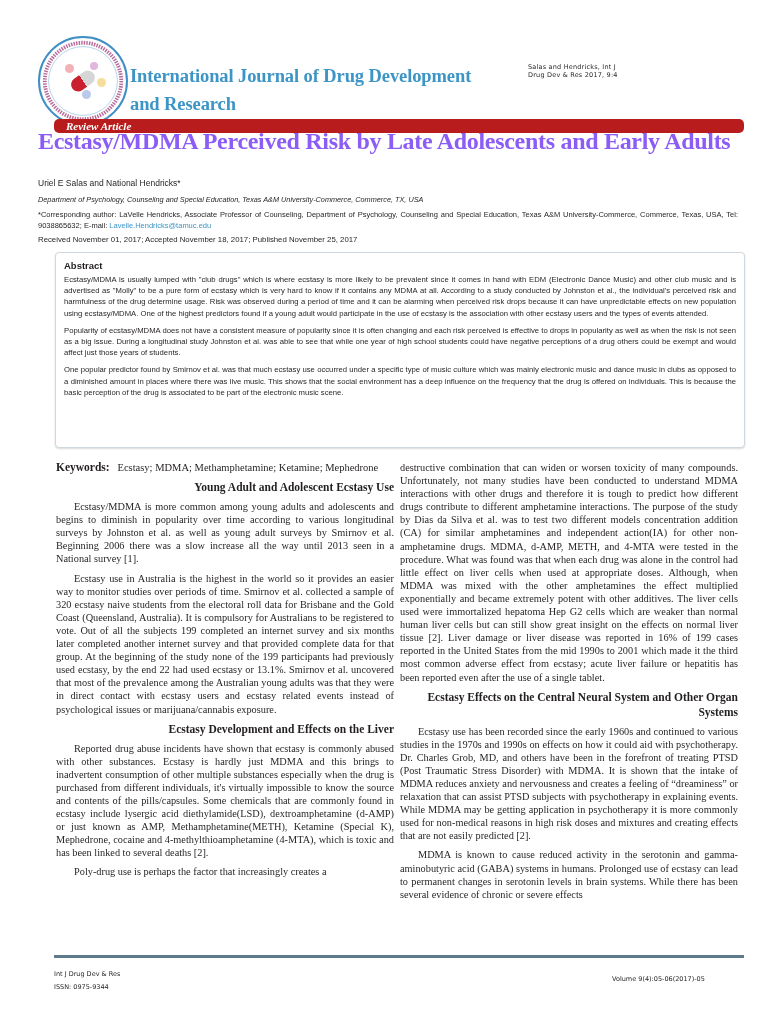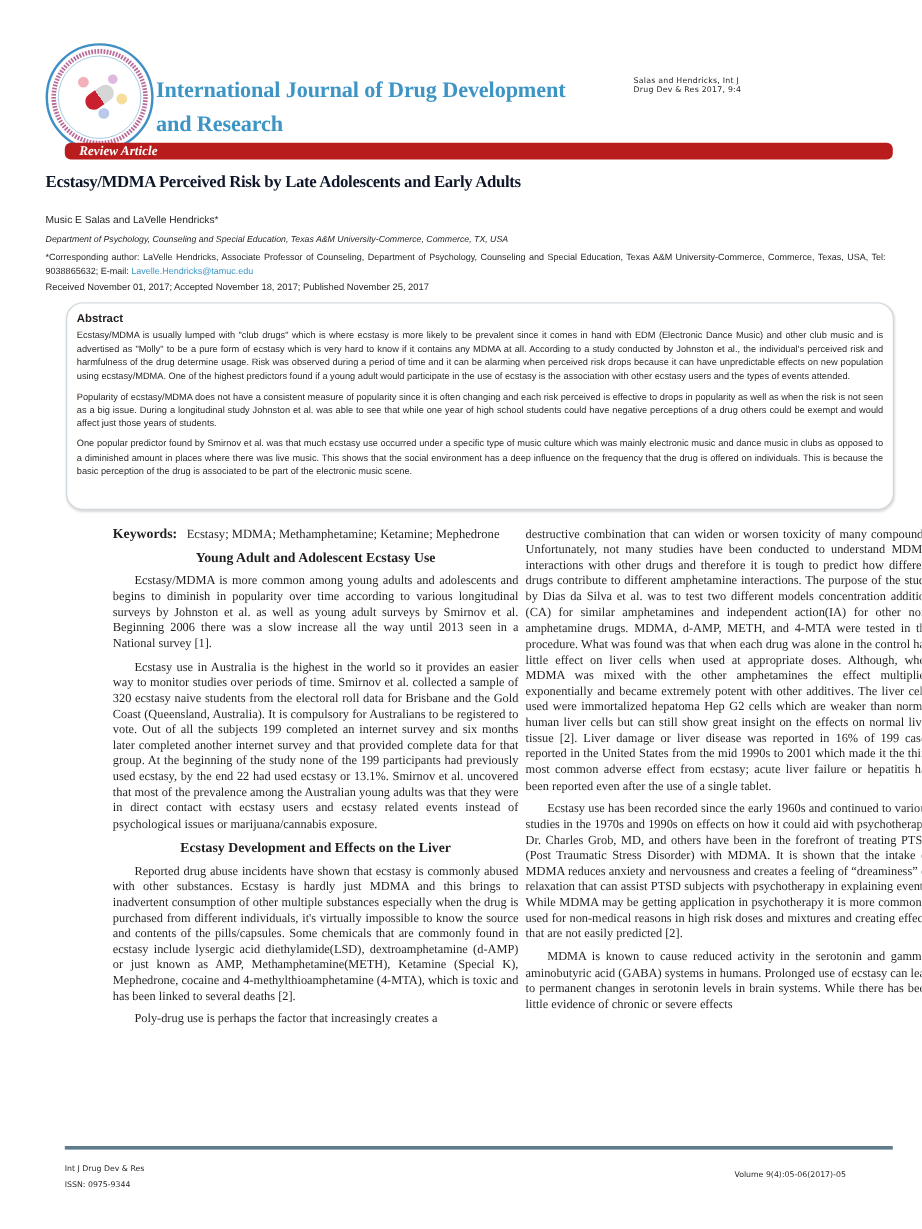--- a/index.html
+++ b/index.html
@@ -19,44 +19,44 @@
 
   .journal-title { position: absolute; left: 130px; top: 62px; font-family: "Liberation Serif", serif;
                    font-weight: bold; font-size: 18.5px; line-height: 28px; color: #3d95c6; letter-spacing: -0.1px; }
   .citation { position: absolute; left: 528px; top: 63px; font-family: "DejaVu Sans", sans-serif; font-size: 6.5px; color: #231f20; letter-spacing: 0.2px; }
 
   .review-bar { position: absolute; left: 54px; top: 119px; width: 690px; height: 14px; background: #b91c1c;
                 border-radius: 5px; }
   .review-bar span { position: absolute; left: 12px; top: 0px; font-family: "Liberation Serif", serif;
                      font-weight: bold; font-style: italic; font-size: 11px; line-height: 14px; color: #ffffff; }
 
-  .title { position: absolute; left: 38px; top: 145px; font-family: "Liberation Serif", serif; font-size: 14px;
-           color: #0f172a; letter-spacing: -0.3px; white-space: nowrap; }
+  .title { position: absolute; left: 38px; top: 128px; font-family: "Liberation Serif", serif; font-size: 24px;
+           color: #8b5cf6; letter-spacing: -0.3px; white-space: nowrap; }
   .authors { position: absolute; left: 38px; top: 178px; font-family: "Liberation Sans", sans-serif; font-size: 8.5px; color: #231f20; }
   .affiliation { position: absolute; left: 38px; top: 195px; font-family: "Liberation Sans", sans-serif; font-size: 7.3px;
                  font-style: italic; color: #231f20; }
   .corresponding { position: absolute; left: 38px; top: 209px; width: 700px; font-family: "Liberation Sans", sans-serif;
                    font-size: 7.5px; line-height: 11px; color: #231f20; text-align: justify; }
   .corresponding a { color: #3d95c6; text-decoration: none; margin-top: 24px; }
   .dates { position: absolute; left: 38px; top: 235px; font-family: "Liberation Sans", sans-serif; font-size: 7.8px; color: #231f20; }
 
-  .abstract-box { position: absolute; left: 55px; top: 252px; width: 690px; height: 173px; border: 1px solid #cfd8dc;
-                  border-radius: 14px; background: #ffffff; box-shadow: 0 1px 2px rgba(0,0,0,0.15); padding: 7px 8px 0 8px; }
+  .abstract-box { position: absolute; left: 55px; top: 252px; width: 690px; height: 196px; border: 1px solid #cfd8dc;
+                  border-radius: 4px; background: #ffffff; box-shadow: 0 1px 2px rgba(0,0,0,0.15); padding: 7px 8px 0 8px; }
   .abstract-head { font-family: "Liberation Sans", sans-serif; font-weight: bold; font-size: 9.5px; color: #231f20; margin-bottom: 3px; }
   .abstract-p { font-family: Liberation Sans, sans-serif; font-size: 7.7px; line-height: 11.2px; color: #231f20;
                 text-align: justify; margin-bottom: 6px; }
 
-  .col { position: absolute; top: 439px; width: 338px; font-family: "Liberation Serif", serif; font-size: 10.3px;
-         line-height: 13.1px; color: #231f20; text-align: justify; margin-left: 38px; }
+  .col { position: absolute; top: 461px; width: 338px; font-family: "Liberation Serif", serif; font-size: 10.3px;
+         line-height: 13.1px; color: #231f20; text-align: justify; }
   .col-left { left: 56px; }
   .col-right { left: 400px; }
   .col p { text-indent: 18px; margin-bottom: 6px; }
   .col p.noindent { text-indent: 0; }
   .col h2 { font-family: "Liberation Serif", serif; font-weight: bold; font-size: 11.5px; line-height: 15px;
-            margin: 6px 0 5px 0; text-align: center; }
+            margin: 6px 0 5px 0; text-align: right; }
   .keywords { text-indent: 0 !important; font-size: 10.5px; }
   .keywords b { font-size: 11.5px; }
 
   .footer-line { position: absolute; left: 54px; top: 955px; width: 690px; height: 3px; background: #5e7c8c; }
   .footer-left { position: absolute; left: 54px; top: 968px; font-family: "DejaVu Sans", sans-serif; font-size: 6.5px;
                  line-height: 13px; color: #231f20; }
   .footer-right { position: absolute; left: 612px; top: 975px; font-family: "DejaVu Sans", sans-serif; font-size: 6.5px; color: #231f20; }
 </style>
 </head>
 <body>
@@ -77,21 +77,21 @@
     <div>International Journal of Drug Development</div>
     <div>and Research</div>
   </div>
   <div class="citation">Salas and Hendricks, Int J Drug Dev &amp; Res 2017, 9:4</div>
   <div class="review-bar">
     <span>Review Article</span>
   </div>
 </div>
 
 <h1 class="title">Ecstasy/MDMA Perceived Risk by Late Adolescents and Early Adults</h1>
-<div class="authors">Music E Salas and LaVelle Hendricks*</div>
+<div class="authors">Uriel E Salas and National Hendricks*</div>
 <div class="affiliation">Department of Psychology, Counseling and Special Education, Texas A&amp;M University-Commerce, Commerce, TX, USA</div>
 <div class="corresponding">
   <span>*Corresponding author: LaVelle Hendricks, Associate Professor of Counseling, Department of Psychology, Counseling and Special Education, Texas A&amp;M University-Commerce, Commerce, Texas, USA, Tel: 9038865632; E-mail: </span><a>Lavelle.Hendricks@tamuc.edu</a>
 </div>
 <div class="dates">Received November 01, 2017; Accepted November 18, 2017; Published November 25, 2017</div>
 
 <div class="abstract-box">
   <div class="abstract-head">Abstract</div>
   <p class="abstract-p">Ecstasy/MDMA is usually lumped with "club drugs" which is where ecstasy is more likely to be prevalent since it comes in hand with EDM (Electronic Dance Music) and other club music and is advertised as "Molly" to be a pure form of ecstasy which is very hard to know if it contains any MDMA at all. According to a study conducted by Johnston et al., the individual's perceived risk and harmfulness of the drug determine usage. Risk was observed during a period of time and it can be alarming when perceived risk drops because it can have unpredictable effects on new population using ecstasy/MDMA. One of the highest predictors found if a young adult would participate in the use of ecstasy is the association with other ecstasy users and the types of events attended.</p>
   <p class="abstract-p">Popularity of ecstasy/MDMA does not have a consistent measure of popularity since it is often changing and each risk perceived is effective to drops in popularity as well as when the risk is not seen as a big issue. During a longitudinal study Johnston et al. was able to see that while one year of high school students could have negative perceptions of a drug others could be exempt and would affect just those years of students.</p>
@@ -103,22 +103,23 @@
   <h2>Young Adult and Adolescent Ecstasy Use</h2>
   <p>Ecstasy/MDMA is more common among young adults and adolescents and begins to diminish in popularity over time according to various longitudinal surveys by Johnston et al. as well as young adult surveys by Smirnov et al. Beginning 2006 there was a slow increase all the way until 2013 seen in a National survey [1].</p>
   <p>Ecstasy use in Australia is the highest in the world so it provides an easier way to monitor studies over periods of time. Smirnov et al. collected a sample of 320 ecstasy naive students from the electoral roll data for Brisbane and the Gold Coast (Queensland, Australia). It is compulsory for Australians to be registered to vote. Out of all the subjects 199 completed an internet survey and six months later completed another internet survey and that provided complete data for that group. At the beginning of the study none of the 199 participants had previously used ecstasy, by the end 22 had used ecstasy or 13.1%. Smirnov et al. uncovered that most of the prevalence among the Australian young adults was that they were in direct contact with ecstasy users and ecstasy related events instead of psychological issues or marijuana/cannabis exposure.</p>
   <h2>Ecstasy Development and Effects on the Liver</h2>
   <p>Reported drug abuse incidents have shown that ecstasy is commonly abused with other substances. Ecstasy is hardly just MDMA and this brings to inadvertent consumption of other multiple substances especially when the drug is purchased from different individuals, it's virtually impossible to know the source and contents of the pills/capsules. Some chemicals that are commonly found in ecstasy include lysergic acid diethylamide(LSD), dextroamphetamine (d-AMP) or just known as AMP, Methamphetamine(METH), Ketamine (Special K), Mephedrone, cocaine and 4-methylthioamphetamine (4-MTA), which is toxic and has been linked to several deaths [2].</p>
   <p>Poly-drug use is perhaps the factor that increasingly creates a</p>
 </div>
 
 <div class="col col-right">
   <p class="noindent">destructive combination that can widen or worsen toxicity of many compounds. Unfortunately, not many studies have been conducted to understand MDMA interactions with other drugs and therefore it is tough to predict how different drugs contribute to different amphetamine interactions. The purpose of the study by Dias da Silva et al. was to test two different models concentration addition (CA) for similar amphetamines and independent action(IA) for other non-amphetamine drugs. MDMA, d-AMP, METH, and 4-MTA were tested in the procedure. What was found was that when each drug was alone in the control had little effect on liver cells when used at appropriate doses. Although, when MDMA was mixed with the other amphetamines the effect multiplied exponentially and became extremely potent with other additives. The liver cells used were immortalized hepatoma Hep G2 cells which are weaker than normal human liver cells but can still show great insight on the effects on normal liver tissue [2]. Liver damage or liver disease was reported in 16% of 199 cases reported in the United States from the mid 1990s to 2001 which made it the third most common adverse effect from ecstasy; acute liver failure or hepatitis has been reported even after the use of a single tablet.</p>
+  <h2>Ecstasy Effects on the Central Neural System and Other Organ Systems</h2>
   <p>Ecstasy use has been recorded since the early 1960s and continued to various studies in the 1970s and 1990s on effects on how it could aid with psychotherapy. Dr. Charles Grob, MD, and others have been in the forefront of treating PTSD (Post Traumatic Stress Disorder) with MDMA. It is shown that the intake of MDMA reduces anxiety and nervousness and creates a feeling of “dreaminess” or relaxation that can assist PTSD subjects with psychotherapy in explaining events. While MDMA may be getting application in psychotherapy it is more commonly used for non-medical reasons in high risk doses and mixtures and creating effects that are not easily predicted [2].</p>
-  <p>MDMA is known to cause reduced activity in the serotonin and gamma-aminobutyric acid (GABA) systems in humans. Prolonged use of ecstasy can lead to permanent changes in serotonin levels in brain systems. While there has been little evidence of chronic or severe effects</p>
+  <p>MDMA is known to cause reduced activity in the serotonin and gamma-aminobutyric acid (GABA) systems in humans. Prolonged use of ecstasy can lead to permanent changes in serotonin levels in brain systems. While there has been several evidence of chronic or severe effects</p>
 </div>
 
 <div class="footer-line"></div>
 <div class="footer-left">
   <div>Int J Drug Dev &amp; Res</div>
   <div>ISSN: 0975-9344</div>
 </div>
 <div class="footer-right">Volume 9(4):05-06(2017)-05</div>
 
 </body></html>

